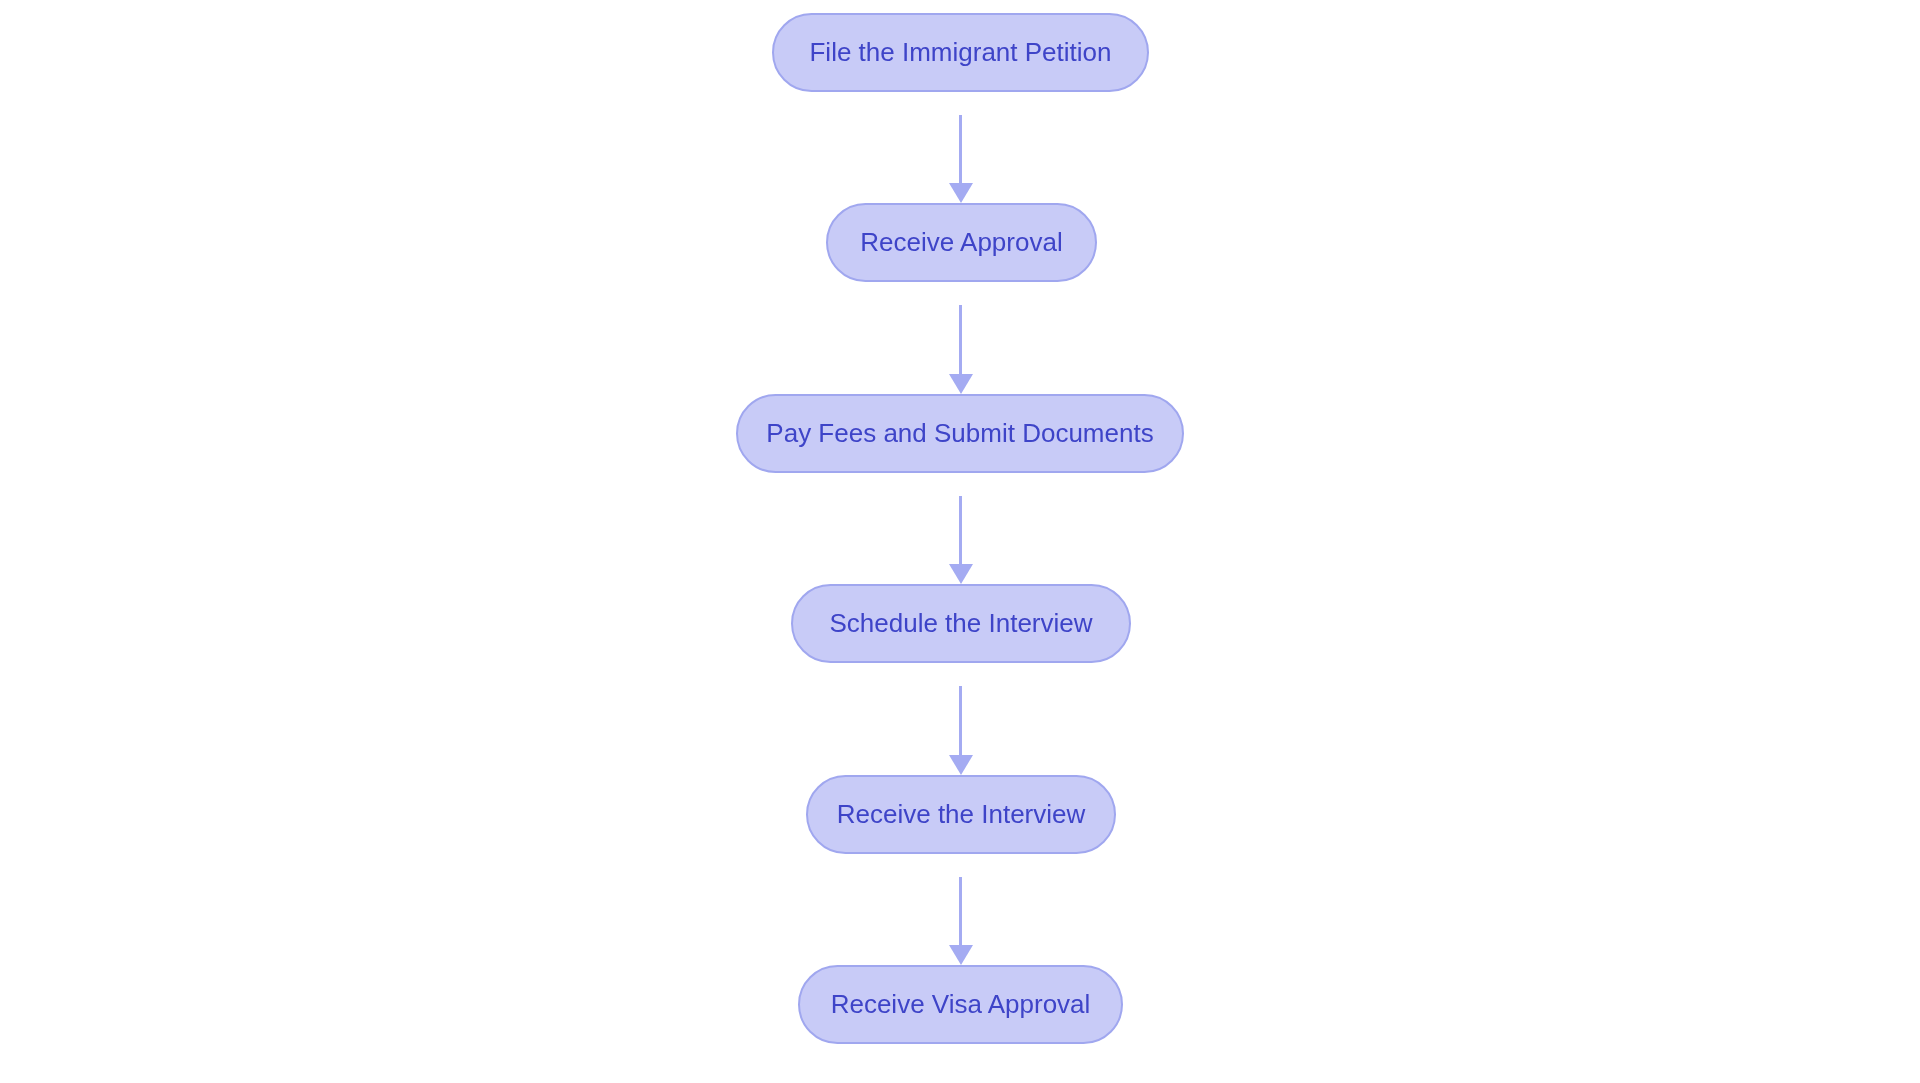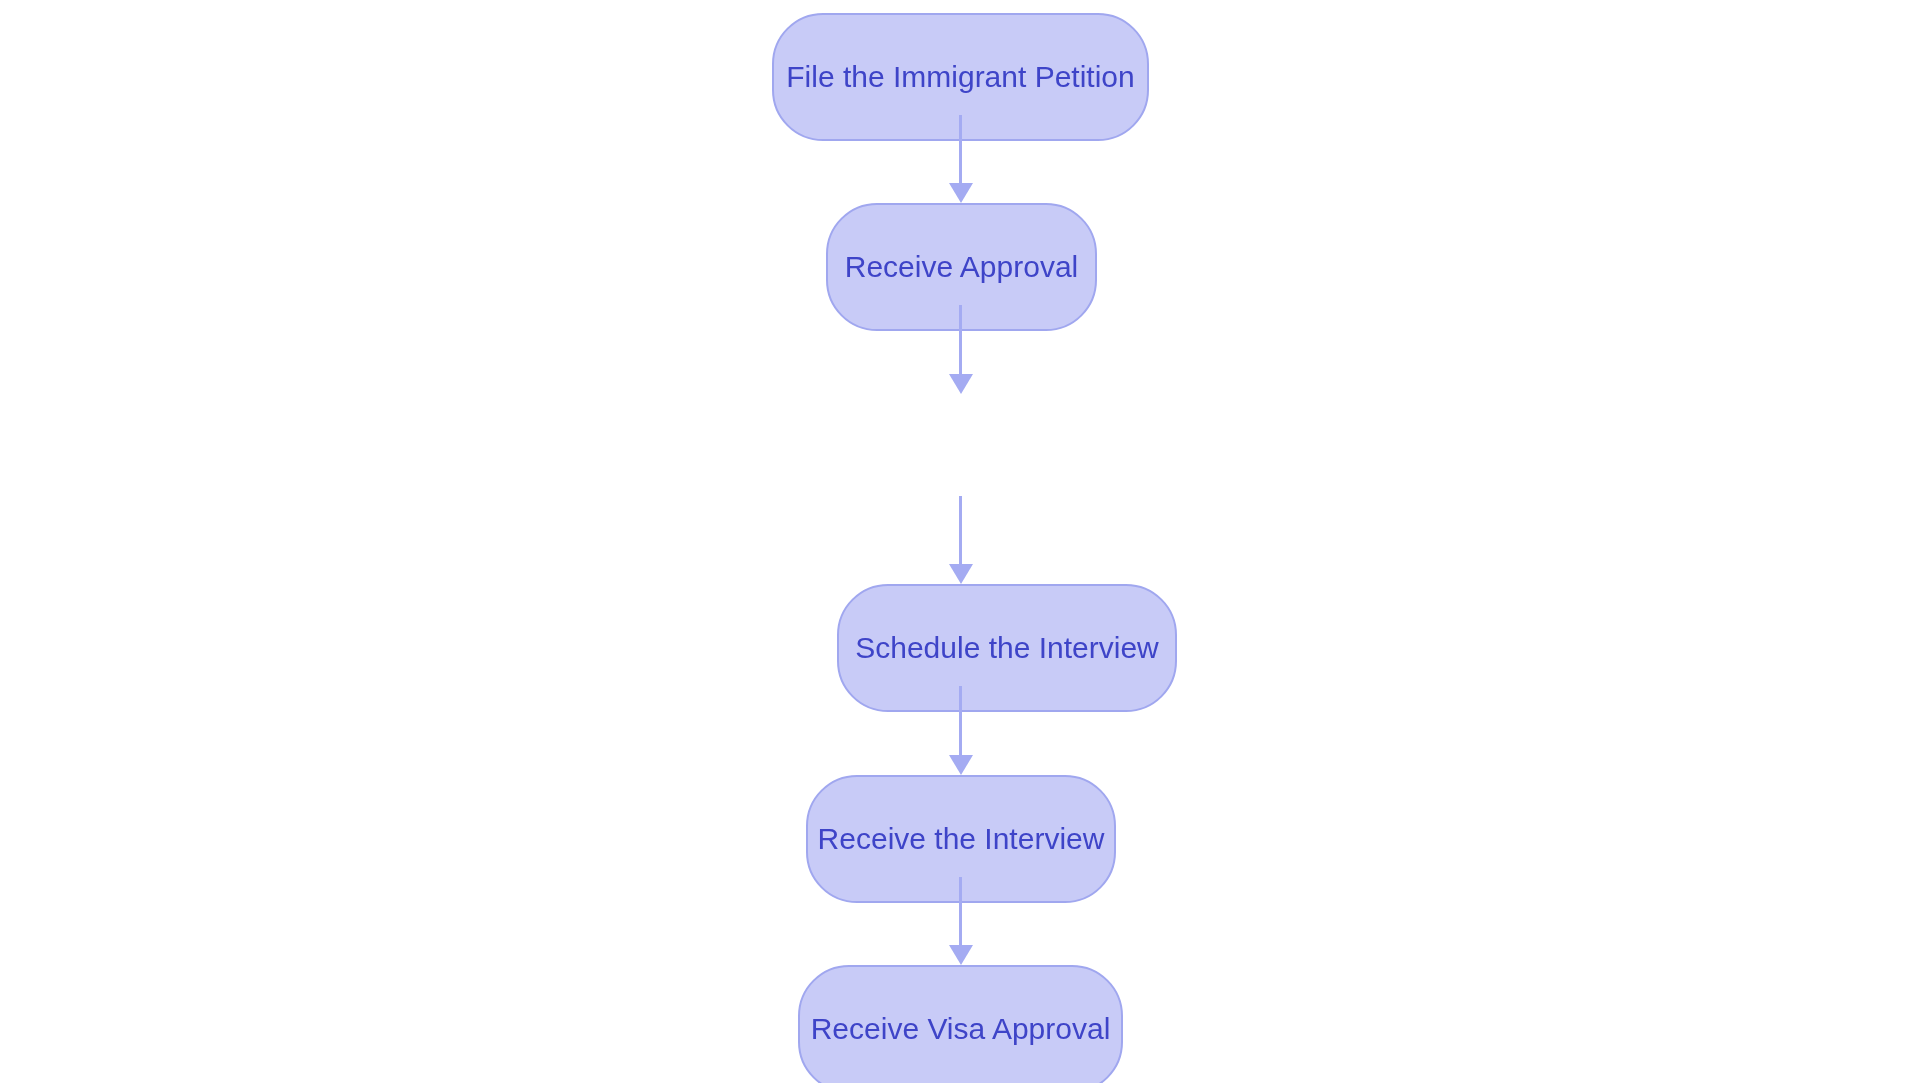--- a/index.html
+++ b/index.html
@@ -10,38 +10,38 @@
   .stage {
     position: relative;
     width: 1920px;
     height: 1083px;
     background: var(--bg, #ffffff);
     overflow: hidden;
     font-family: "Liberation Sans", "DejaVu Sans", sans-serif;
   }
   .flow-node {
     position: absolute;
-    height: 128px;
+    height: 79px;
     box-sizing: border-box;
     background: var(--node-fill, #c8cbf7);
     border: 2px solid var(--node-border, #a0a7ef);
     border-radius: 51px;
     display: flex;
     align-items: center;
     justify-content: center;
     color: var(--node-text, #3e44c8);
-    font-size: 30px;
+    font-size: 26px;
     font-weight: 400;
     white-space: nowrap;
     text-align: center;
   }
   .n1 { left: 772px; top: 13px;  width: 377px; }
   .n2 { left: 826px; top: 203px; width: 271px; justify-content: center; }
   .n3 { left: 736px; top: 394px; width: 448px; }
-  .n4 { left: 837px; top: 584px; width: 340px; }
+  .n4 { left: 791px; top: 584px; width: 340px; }
   .n5 { left: 806px; top: 775px; width: 310px; }
   .n6 { left: 798px; top: 965px; width: 325px; }
 
   .flow-arrow {
     position: absolute;
     left: 948px;            
     width: 25px;
     display: flex;
     flex-direction: column;
     align-items: center;
@@ -80,20 +80,23 @@
 
   <div class="flow-node n2">
     <span>Receive Approval</span>
   </div>
 
   <div class="flow-arrow a2">
     <div class="shaft"></div>
     <div class="head"></div>
   </div>
 
+  <div class="flow-node n3">
+    <span>Pay Fees and Submit Documents</span>
+  </div>
 
   <div class="flow-arrow a3">
     <div class="shaft"></div>
     <div class="head"></div>
   </div>
 
   <div class="flow-node n4">
     <span>Schedule the Interview</span>
   </div>
 

